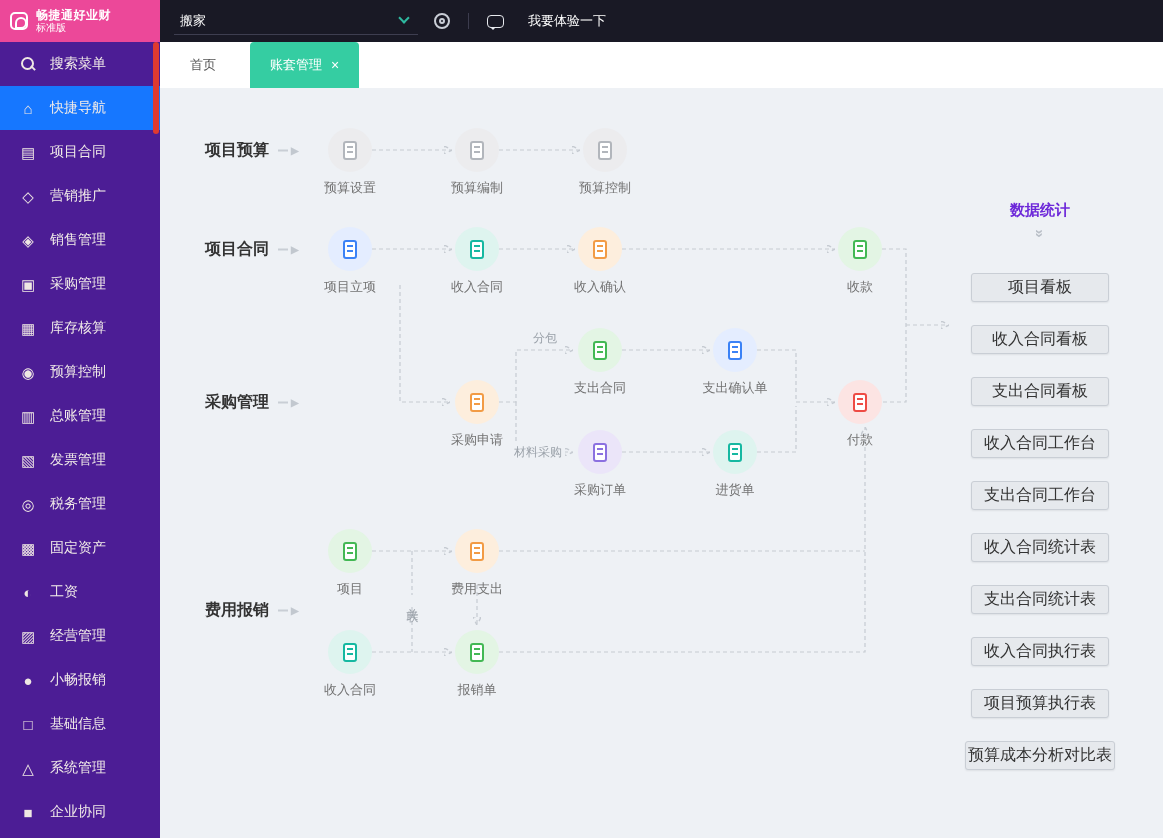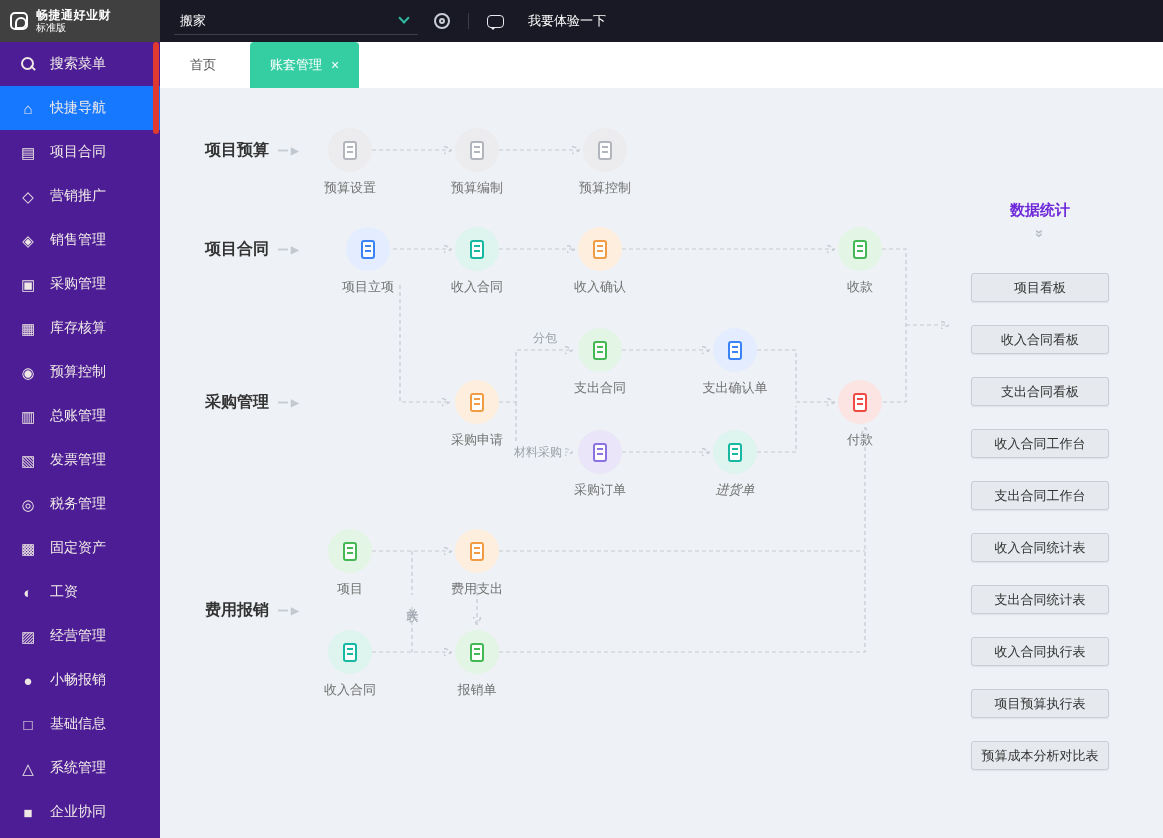--- a/index.html
+++ b/index.html
@@ -88,30 +88,30 @@
     background:#eef1f5; padding:1px 3px; white-space:nowrap; }
   .edge-label.vertical { writing-mode:vertical-rl; letter-spacing:3px; padding:3px 1px; }
 
   
   .stats-title-wrap { position:absolute; left:880px; top:113px; transform:translateX(-50%); text-align:center; }
   .stats-title { font-size:15px; font-weight:600; color:#6d28d9; white-space:nowrap; }
   .stats-chevrons { display:inline-block; transform:rotate(90deg); color:#b9bfc7;
     font-size:15px; font-weight:bold; margin-top:5px; }
   .stat-btn { position:absolute; left:880px; transform:translateX(-50%); height:29px; min-width:138px;
     padding:0 2px; background:#e6e9ed; border:1px solid #c9ced5; border-radius:3px;
-    font-size:13px; color:#333; font-family:inherit; cursor:pointer; white-space:nowrap;
+    font-size:16px; color:#333; font-family:inherit; cursor:pointer; white-space:nowrap;
     box-shadow:0 1px 2px rgba(0,0,0,.07); }
 </style>
 </head>
 <body>
 
 <div class="app">
 
   <header class="topbar" style="background: rgb(25, 25, 37);">
-    <div class="logo-area" style="background: #404040;">
+    <div class="logo-area" style="background: #ec4899;">
       <span class="logo-mark"></span>
       <div class="logo-text">
         <div class="logo-title">畅捷通好业财</div>
         <div class="logo-sub">标准版</div>
       </div>
     </div>
     <div class="search-select">
       <span>搬家</span>
       <span class="chev-down"></span>
     </div>
@@ -286,21 +286,21 @@
             <span class="doc"></span>
           </div>
           <div class="node-label">预算编制</div>
         </div>
         <div class="flow-node" style="left: 405px; top: 40px;">
           <div class="nbubble" style="background: rgb(236, 236, 238); color: rgb(178, 182, 188);">
             <span class="doc"></span>
           </div>
           <div class="node-label">预算控制</div>
         </div>
-        <div class="flow-node" style="left: 168px; top: 139px;">
+        <div class="flow-node" style="left: 150px; top: 139px;">
           <div class="nbubble" style="background: rgb(228, 237, 255); color: rgb(59, 130, 246);">
             <span class="doc"></span>
           </div>
           <div class="node-label">项目立项</div>
         </div>
         <div class="flow-node" style="left: 277px; top: 139px;">
           <div class="nbubble" style="background: rgb(222, 244, 239); color: rgb(22, 184, 161);">
             <span class="doc"></span>
           </div>
           <div class="node-label">收入合同</div>
@@ -340,21 +340,21 @@
             <span class="doc"></span>
           </div>
           <div class="node-label">付款</div>
         </div>
         <div class="flow-node" style="left: 400px; top: 342px;">
           <div class="nbubble" style="background: rgb(235, 229, 249); color: rgb(139, 112, 224);">
             <span class="doc"></span>
           </div>
           <div class="node-label">采购订单</div>
         </div>
-        <div class="flow-node" style="left: 535px; top: 342px; font-style: italic;">
+        <div class="flow-node" style="left: 535px; top: 342px;">
           <div class="nbubble" style="background: rgb(222, 244, 239); color: rgb(22, 184, 161);">
             <span class="doc"></span>
           </div>
           <div class="node-label">进货单</div>
         </div>
         <div class="flow-node" style="left: 150px; top: 441px;">
           <div class="nbubble" style="background: rgb(227, 245, 228); color: rgb(67, 184, 84);">
             <span class="doc"></span>
           </div>
           <div class="node-label">项目</div>

